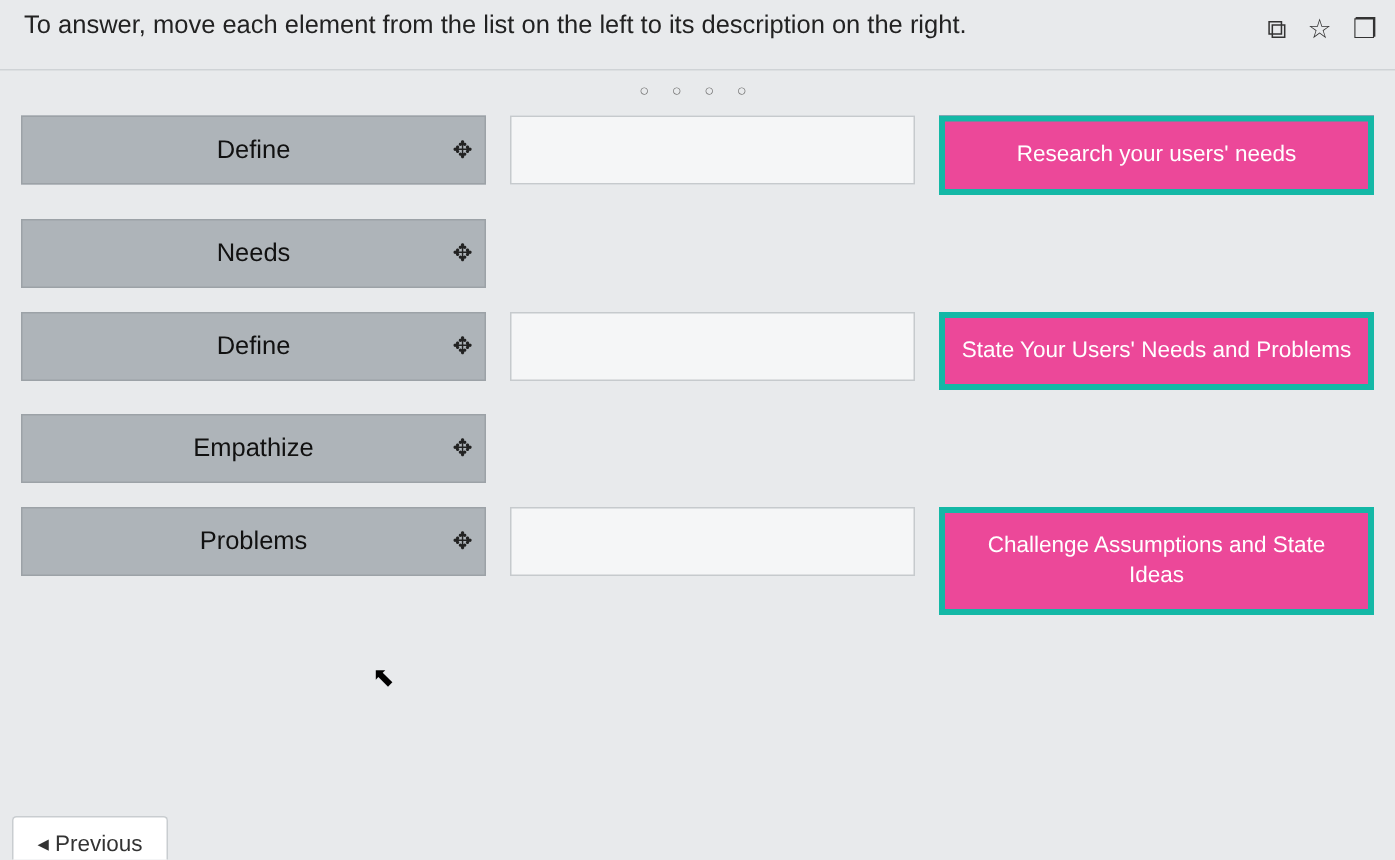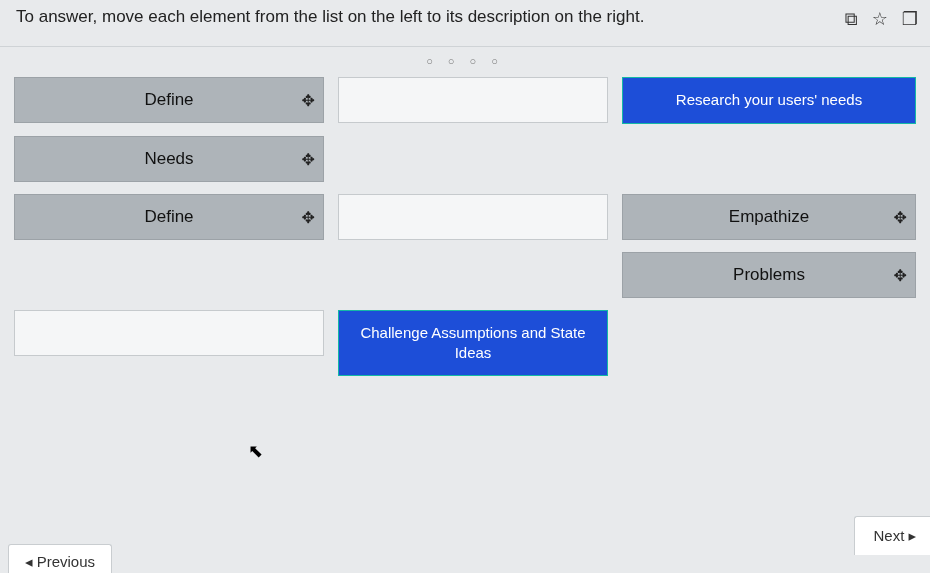--- a/index.html
+++ b/index.html
@@ -63,39 +63,40 @@
       font-size: 16px;
       color: #222;
       pointer-events: none;
     }
     .drop-slot {
       height: 46px;
       background: #f5f6f7;
       border: 1px solid #c6cacd;
     }
     .desc-item {
-      background: #1d4ed8;
+      background: #ec4899;
       color: #fff;
       display: flex;
       align-items: center;
       justify-content: center;
       text-align: center;
       font-size: 15px;
       line-height: 1.35;
       padding: 12px 10px;
       min-height: 46px;
-      border: 1px solid #14b8a6;
+      border: 4px solid #14b8a6;
     }
     .match-grid {
       display: grid;
       grid-template-columns: 310px 270px 1fr;
       column-gap: 14px;
       row-gap: 12px;
       padding: 6px 14px 0 14px;
       align-items: start;
+      gap: 16px;
     }
     .cell { }
     .empty { }
     .nav-footer {
       position: absolute;
       bottom: 0;
       left: 0;
       right: 0;
       height: 42px;
       display: flex;
@@ -179,20 +180,25 @@
 
   <div class="cell">
     <div class="source-item">
       <span>Define</span>
       <span class="move-icon">✥</span>
     </div>
   </div>
   <div class="cell">
     <div class="drop-slot"></div>
   </div>
+  <div class="cell">
+    <div class="desc-item">
+      <span>State Your Users' Needs and Problems</span>
+    </div>
+  </div>
 
   <div class="cell">
     <div class="source-item">
       <span>Empathize</span>
       <span class="move-icon">✥</span>
     </div>
   </div>
   <div class="cell empty"></div>
   <div class="cell empty"></div>
 
@@ -210,14 +216,13 @@
       <span>Challenge Assumptions and State Ideas</span>
     </div>
   </div>
 
 </div>
 
 <div class="cursor-arrow">⬉</div>
 
 <div class="nav-footer">
   <button class="btn-prev">◂ Previous</button>
-  <button class="btn-next">Next ▸</button>
 </div>
 
 </body></html>

